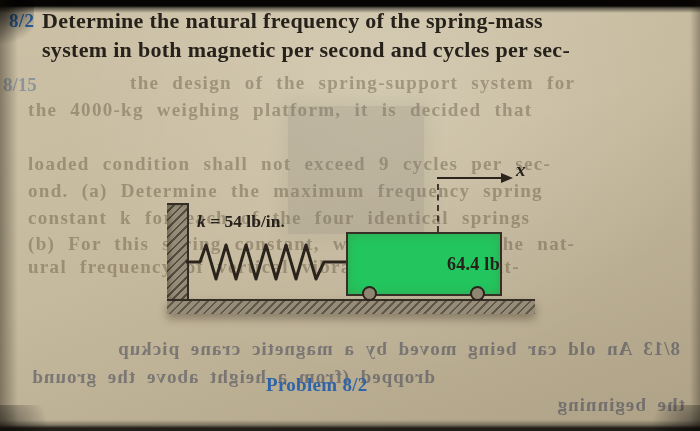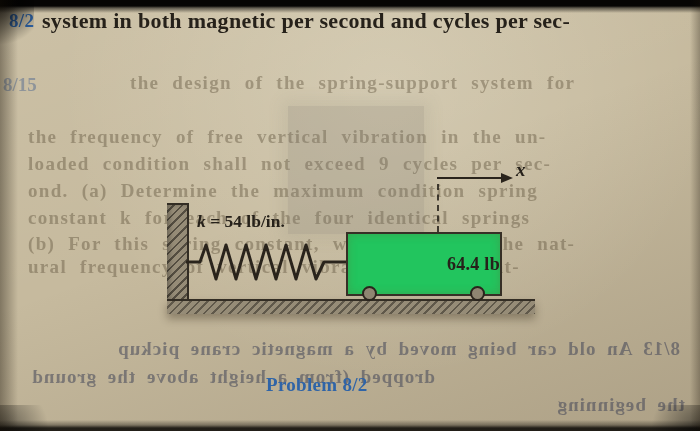--- a/index.html
+++ b/index.html
@@ -109,35 +109,36 @@
     background:linear-gradient(to left, rgba(25,18,8,0.30), rgba(25,18,8,0));}
 </style>
 </head>
 <body>
 
 <div class="photo">
   <div class="paper-light"></div>
 
   <div class="bleed margin-num" style="left:3px;top:74px;">8/15</div>
   <div class="bleed" style="left:130px;top:72px;">the design of the spring-support system for</div>
-  <div class="bleed" style="left:28px;top:126px;">the frequency of free vertical vibration in the un-</div>
+  <div class="bleed" style="left:28px;top:99px;">the 4000-kg weighing platform, it is decided that</div>
   <div class="bleed" style="left:28px;top:153px;">loaded condition shall not exceed 9 cycles per sec-</div>
-  <div class="bleed" style="left:28px;top:180px;">ond. (a) Determine the maximum condition spring</div>
+  <div class="bleed" style="left:28px;top:180px;">ond. (a) Determine the maximum frequency spring</div>
   <div class="bleed" style="left:28px;top:207px;">constant k for each of the four identical springs</div>
   <div class="bleed" style="left:28px;top:233px;">(b) For this spring constant, what would be the nat-</div>
   <div class="bleed" style="left:28px;top:256px;">ural frequency of vertical vibration of the plat-</div>
 
   <div class="bleed mirror" style="left:15px;top:338px;width:665px;">8/13   An old car being moved by a magnetic crane pickup</div>
   <div class="bleed mirror" style="left:15px;top:366px;width:420px;">dropped (from a height above the ground</div>
   <div class="bleed mirror" style="left:545px;top:394px;width:140px;">the beginning</div>
 
   <div class="figure-ghost"></div>
 
   <div class="problem-number">8/2</div>
   <div class="problem-text">
+    <div>Determine the natural frequency of the spring-mass</div>
     <div>system in both magnetic per second and cycles per sec-</div>
   </div>
 
   <div class="wall"></div>
   <div class="floor"></div>
 
   <svg class="spring-svg" width="162" height="44" viewBox="0 0 162 44">
     <path d="M0 22 L14 22 L20 5 L30 39 L40 5 L50 39 L60 5 L70 39 L80 5 L90 39 L100 5 L110 39 L120 5 L130 39 L138 22 L162 22" fill="none" stroke="#2a241c" stroke-width="3" stroke-linejoin="round"></path>
   </svg>
 

